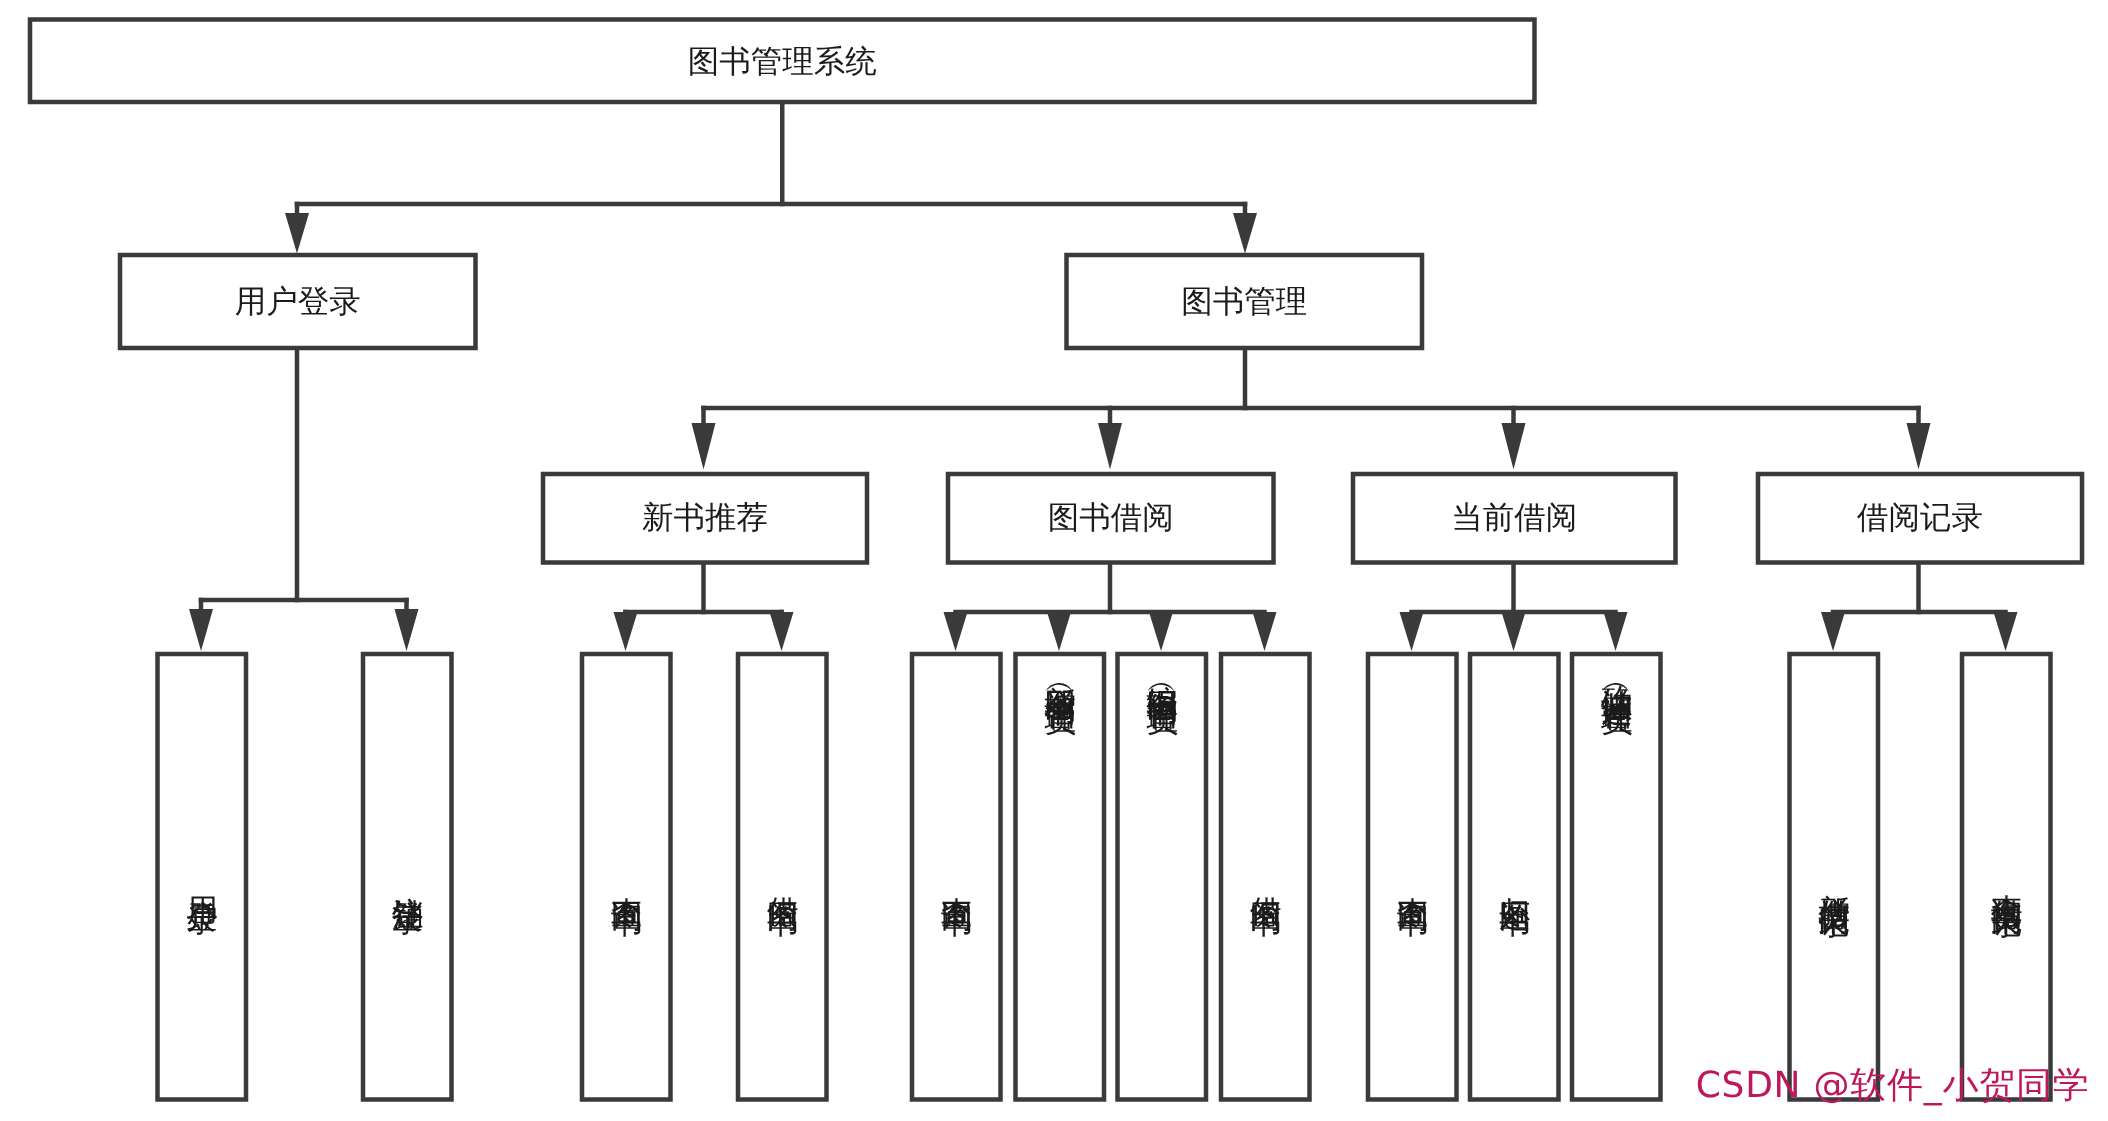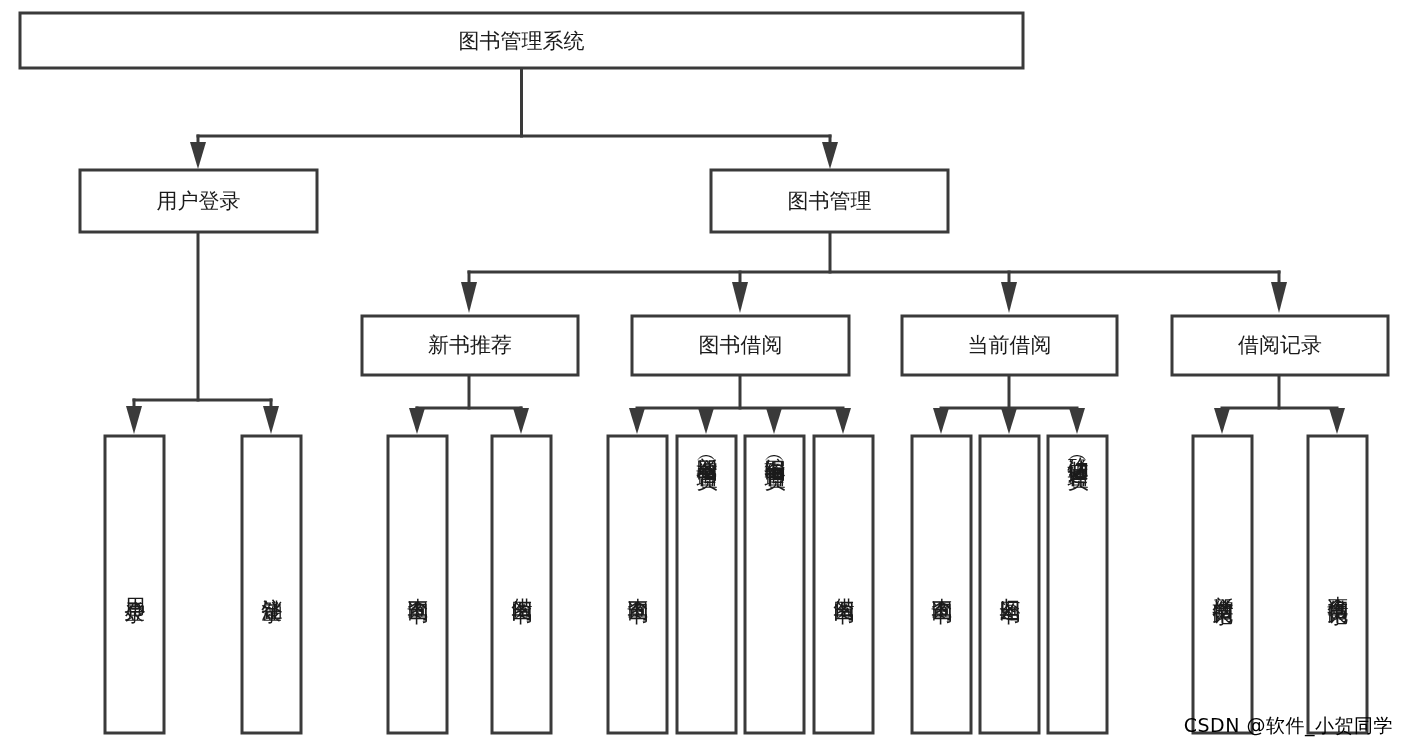--- a/index.html
+++ b/index.html
@@ -63,22 +63,22 @@
     letter-spacing: 2px;
     color: #1b1b1b;
     white-space: nowrap;
     text-align: center;
   }
   .watermark {
     position: absolute;
     right: 12px;
     bottom: 8px;
     font-family: "DejaVu Sans", "Liberation Sans", sans-serif;
-    font-size: 19px;
-    color: #000000;
+    font-size: 24px;
+    color: #be185d;
     white-space: nowrap;
     letter-spacing: 0.5px;
   }
 </style>
 </head>
 <body>
 
 <div id="diagram-root">
 
   <svg id="flow-svg" viewBox="0 0 1405 747">

